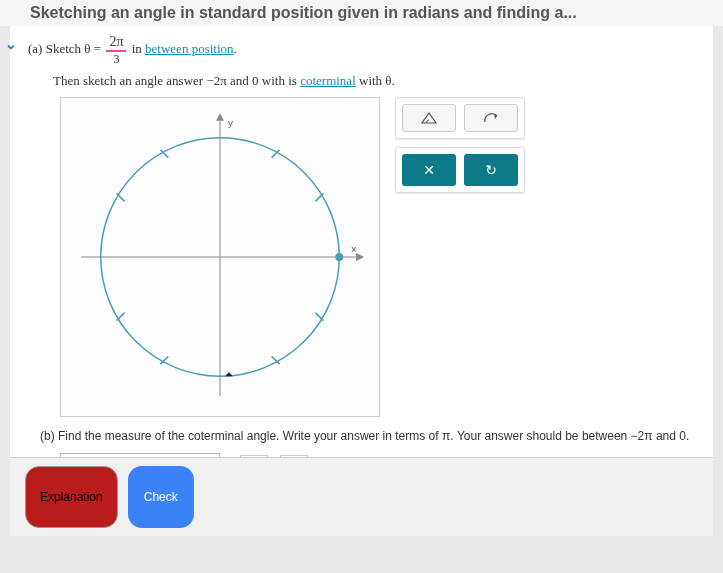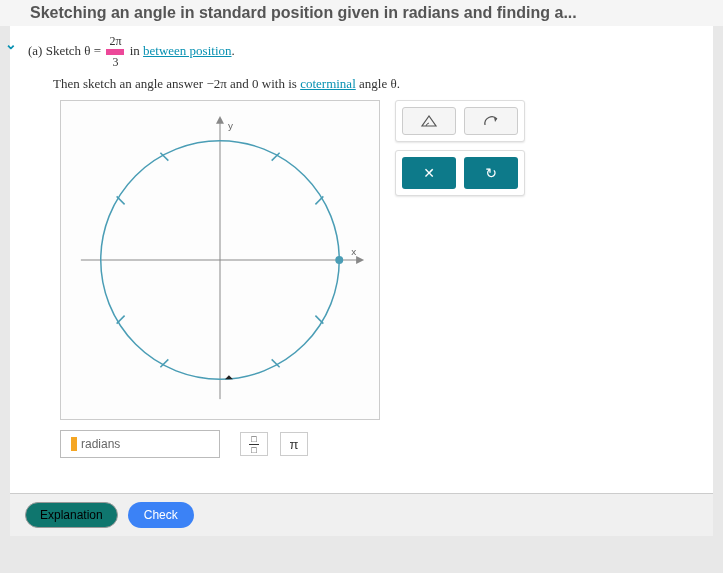--- a/index.html
+++ b/index.html
@@ -3,39 +3,39 @@
 <meta charset="utf-8">
 <style>
 * { box-sizing: border-box; margin: 0; padding: 0; }
 body { font-family: Arial, sans-serif; background: #e8e8e8; width: 723px; height: 573px; overflow: hidden; font-size: 12px; color: #333; }
 .header { background: #f5f5f5; padding: 4px 30px; font-size: 16px; color: #555; font-weight: bold; }
 .main { background: #fff; margin: 0 10px; padding: 8px 15px; position: relative; height: 510px; }
 .chevron { position: absolute; left: -5px; top: 10px; color: #0891b2; font-size: 14px; font-weight: bold; }
 .part-a { margin-left: 3px; font-family: Liberation Serif, serif; }
 .math-line { font-size: 13px; }
 .frac { display: inline-block; vertical-align: middle; text-align: center; margin: 0 2px; }
-.frac .num { border-bottom: 6px solid #ec4899; padding: 0 3px; font-size: 12px; }
+.frac .num { border-bottom: 2px solid #ec4899; padding: 0 3px; font-size: 14px; }
 .frac .den { padding: 0 3px; font-size: 12px; }
 .link { color: #0891b2; text-decoration: underline; }
 .instruction { margin: 6px 0 8px 25px; font-size: 13px; }
 .workspace { display: flex; gap: 15px; margin-left: 35px; }
 .canvas-box { width: 320px; height: 320px; border: 1px solid #ccc; background: #fdfdfd; position: relative; }
 .canvas-box svg { width: 100%; height: 100%; }
 .tools { width: 130px; }
 .tool-row { display: flex; gap: 8px; margin-bottom: 8px; background: #fff; padding: 6px; border: 1px solid #ddd; border-radius: 3px; box-shadow: 0 1px 2px rgba(0,0,0,0.1); }
 .tool-btn-light { flex: 1; height: 28px; background: #f5f5f5; border: 1px solid #ccc; border-radius: 3px; display: flex; align-items: center; justify-content: center; cursor: pointer; }
 .tool-btn-dark { flex: 1; height: 32px; background: #0d7a8a; color: #fff; border-radius: 3px; display: flex; align-items: center; justify-content: center; cursor: pointer; font-size: 14px; }
 .part-b { margin: 12px 0 0 15px; font-size: 12px; }
 .answer-row { margin: 10px 0 0 35px; display: flex; gap: 20px; }
 .answer-box { border: 1px solid #bbb; padding: 6px 10px; width: 160px; background: #fff; font-size: 12px; color: #666; display: flex; align-items: center; gap: 4px; }
 .cursor-bar { width: 6px; height: 14px; background: #f5a623; display: inline-block; }
 .sym-row { display: flex; gap: 12px; align-items: center; }
 .sym-btn { width: 28px; height: 24px; border: 1px solid #ccc; background: #fff; display: flex; align-items: center; justify-content: center; font-size: 13px; cursor: pointer; }
 .footer { position: absolute; bottom: 0; left: 0; right: 0; background: #f0f0f0; border-top: 1px solid #ccc; padding: 8px 15px; display: flex; gap: 10px; }
-.btn-exp { background: #0f766e; border: 1px solid #999; border-radius: 14px; padding: 5px 14px; font-size: 12px; cursor: pointer; }
+.btn-exp { background: #b91c1c; border: 1px solid #999; border-radius: 14px; padding: 23px 14px; font-size: 12px; cursor: pointer; }
 .btn-check { background: #3b82f6; color: #fff; border: none; border-radius: 14px; padding: 5px 16px; font-size: 12px; cursor: pointer; }
 .mini-frac { display: inline-flex; flex-direction: column; align-items: center; font-size: 9px; }
 .mini-frac span:first-child { border-bottom: 1px solid #333; padding: 0 2px; }
 </style>
 </head>
 <body>
 
 <div class="header">
   <span>Sketching an angle in standard position given in radians and finding a...</span>
 </div>
@@ -47,21 +47,21 @@
     <div class="math-line">
       <span>(a) Sketch θ =</span>
       <span class="frac">
         <div class="num">2π</div>
         <div class="den">3</div>
       </span>
       <span> in </span>
       <span class="link">between position</span><span>.</span>
     </div>
     <div class="instruction">
-      <span>Then sketch an angle answer </span><span>−2π</span><span> and </span><span>0</span><span> with is </span><span class="link">coterminal</span><span> angle θ.</span>
+      <span>Then sketch an angle answer </span><span>−2π</span><span> and </span><span>0</span><span> with is </span><span class="link">coterminal</span><span> with θ.</span>
     </div>
   </div>
 
   <div class="workspace">
     <div class="canvas-box">
       <svg viewBox="0 0 320 320">
         <line x1="160" y1="20" x2="160" y2="300" stroke="#888" stroke-width="1"></line>
         <line x1="20" y1="160" x2="300" y2="160" stroke="#888" stroke-width="1"></line>
         <polygon points="160,15 156,23 164,23" fill="#888"></polygon>
         <polygon points="305,160 297,156 297,164" fill="#888"></polygon>
@@ -102,20 +102,23 @@
         <div class="tool-btn-dark">
           <span>✕</span>
         </div>
         <div class="tool-btn-dark">
           <span>↻</span>
         </div>
       </div>
     </div>
   </div>
 
+  <div class="part-b">
+    <span>(b) Find the measure of the coterminal angle. Write your answer in terms of </span><span>π</span><span>. Your answer should be between </span><span>−2π</span><span> and </span><span>0</span><span>.</span>
+  </div>
 
   <div class="answer-row">
     <div class="answer-box">
       <span class="cursor-bar"></span>
       <span>radians</span>
     </div>
     <div class="sym-row">
       <div class="sym-btn">
         <span class="mini-frac">
           <span>□</span>

